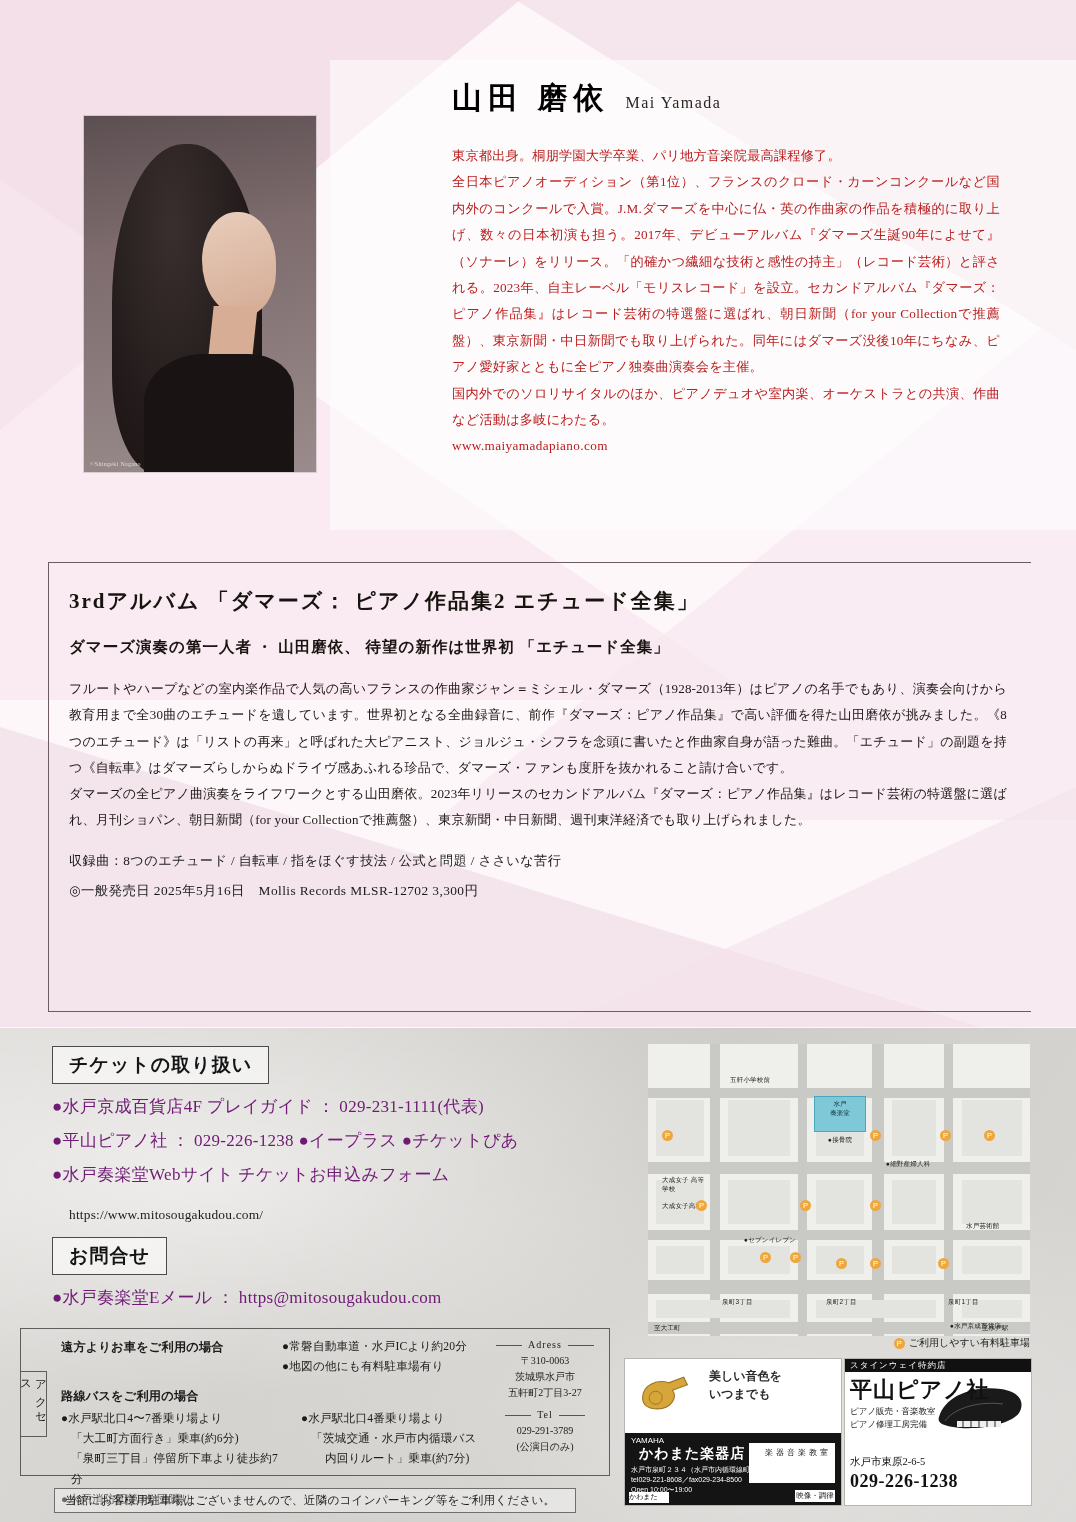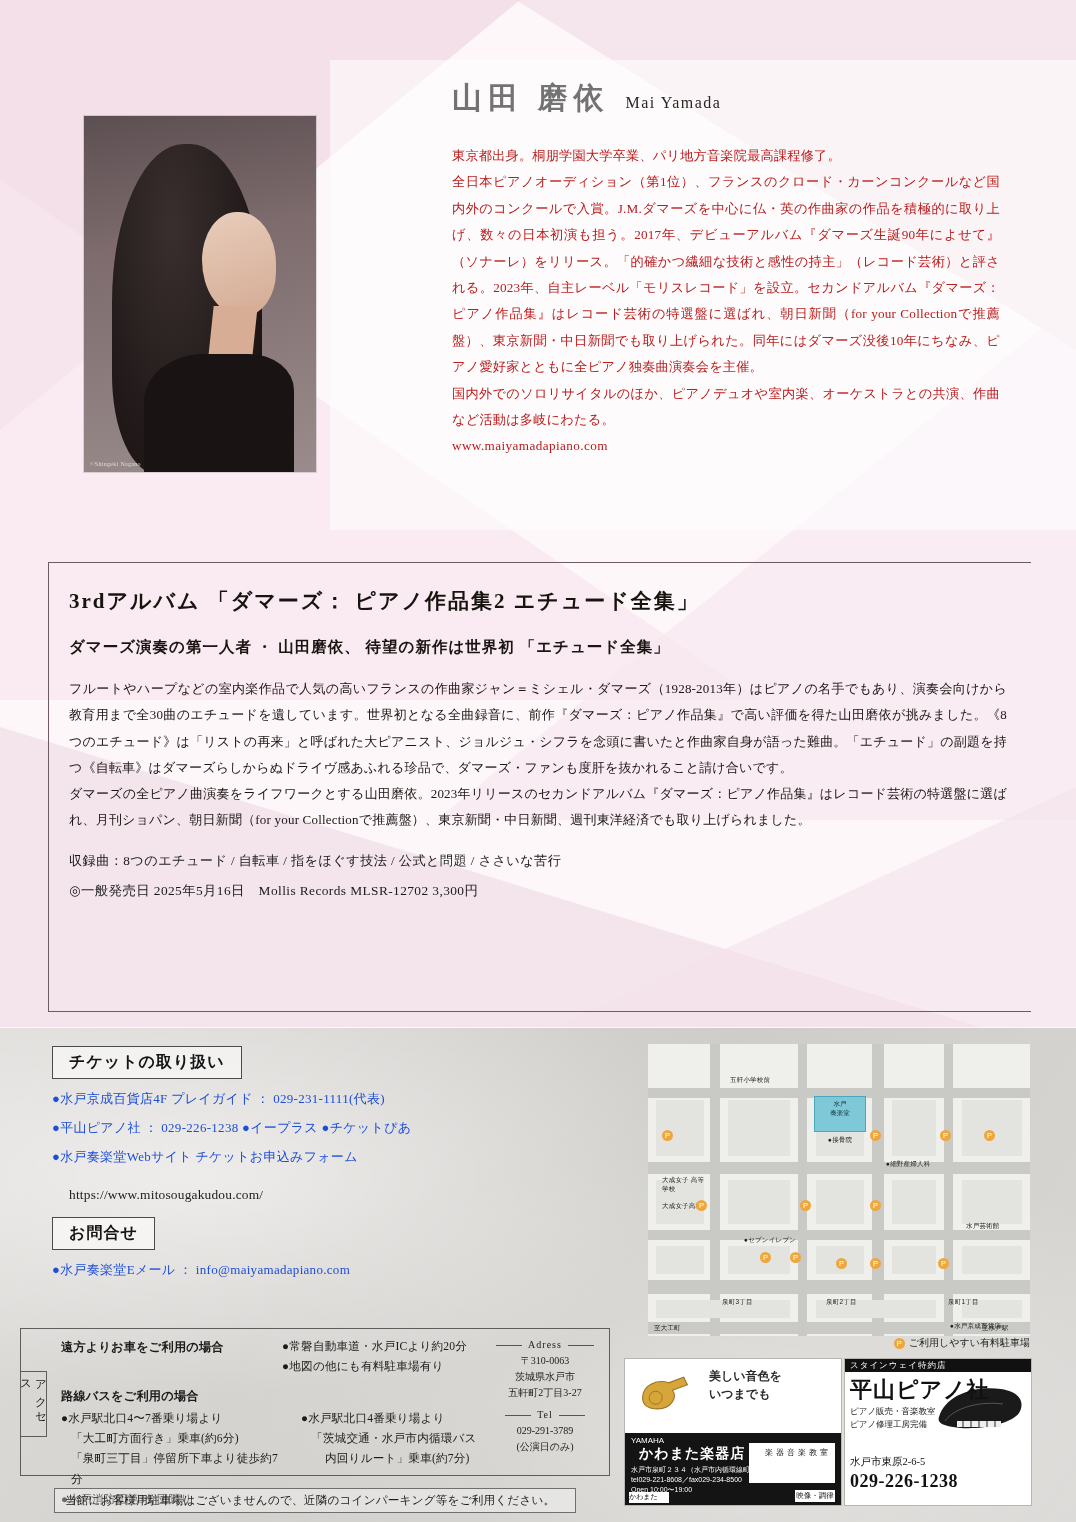--- a/index.html
+++ b/index.html
@@ -35,21 +35,21 @@
      box-shadow:0 0 0 1px rgba(0,0,0,.12);overflow:hidden;}
   .photo-hair{position:absolute;left:28px;top:28px;width:150px;height:330px;border-radius:48% 48% 30% 30%;
      background:radial-gradient(ellipse at 40% 25%,#3a2f2f 0%,#241c1c 55%,#17100f 100%);}
   .photo-face{position:absolute;left:118px;top:96px;width:74px;height:104px;border-radius:48% 52% 44% 56%;
      background:linear-gradient(160deg,#e8cdbc,#d4ab93);}
   .photo-neck{position:absolute;left:126px;top:190px;width:44px;height:70px;background:#d7ae95;transform:skewX(-6deg);}
   .photo-dress{position:absolute;left:60px;top:238px;width:150px;height:120px;background:#191314;border-radius:40% 30% 0 0;}
   .photo-credit{position:absolute;left:6px;bottom:5px;font-size:6px;color:#ddd;letter-spacing:.3px;}
 
   .name-row{position:absolute;left:452px;top:78px;display:flex;align-items:baseline;gap:16px;}
-  .name-jp{font-size:30px;letter-spacing:6px;font-weight:700;color:#737373;}
+  .name-jp{font-size:30px;letter-spacing:6px;font-weight:700;color:#000000;}
   .name-en{font-size:16px;letter-spacing:1.5px;color:#2c2522;}
 
   .bio{position:absolute;left:452px;top:143px;width:548px;font-size:13.2px;line-height:2.0;
        text-align:justify;color:#b91c1c;letter-spacing:.2px;}
   .bio p{margin:0;}
   .bio .url{font-family:"Liberation Serif",serif;letter-spacing:.4px;}
 
   
   .album-box{position:absolute;left:48px;top:562px;width:982px;height:448px;
      border:1px solid #6c5b62;border-right:none;background:transparent;}
@@ -66,22 +66,22 @@
   .bottom{position:absolute;left:0;top:1028px;width:1076px;height:494px;
      background:#d6d4d1;z-index:2;}
   .bottom-texture{position:absolute;inset:0;
      background:
        radial-gradient(ellipse at 18% 30%, rgba(255,255,255,.55) 0%, rgba(255,255,255,0) 45%),
        radial-gradient(ellipse at 70% 80%, rgba(255,255,255,.35) 0%, rgba(255,255,255,0) 50%),
        linear-gradient(120deg,#dedcd9 0%,#cfcdc9 55%,#d9d7d4 100%);}
 
   .ticket-block{position:absolute;left:52px;top:18px;width:560px;}
   .tag{display:inline-block;border:1px solid #4b4b4b;background:rgba(255,255,255,.55);
-       padding:5px 16px;font-size:16px;letter-spacing:1px;font-weight:700;color:#151515;}
-  .t-line{font-size:13px;letter-spacing:.3px;margin-top:11px;color:#1d4ed8;}
+       padding:5px 16px;font-size:19px;letter-spacing:1px;font-weight:700;color:#151515;}
+  .t-line{font-size:17px;letter-spacing:.3px;margin-top:11px;color:#701a75;}
   .t-sub{font-size:13.4px;letter-spacing:.2px;margin-top:21px;padding-left:17px;}
 
   .access-box{position:absolute;left:20px;top:300px;width:588px;height:146px;border:1px solid #5d5d5d;}
   .access-tab{position:absolute;left:-1px;top:42px;width:26px;height:64px;border:1px solid #5d5d5d;
       border-left:none;display:flex;align-items:center;justify-content:center;}
   .access-tab span{writing-mode:vertical-rl;font-size:11.5px;letter-spacing:3px;}
   .access-inner{position:absolute;left:40px;top:8px;width:470px;font-size:11.6px;line-height:1.75;letter-spacing:.2px;}
   .ac-head{font-weight:700;font-size:12.2px;margin-bottom:2px;}
   .ac-cols{display:flex;gap:22px;}
   .ac-col{width:218px;}
@@ -184,21 +184,21 @@
     <div class="bottom-texture"></div>
 
     <div class="ticket-block">
       <div class="tag">チケットの取り扱い</div>
       <div class="t-line">●水戸京成百貨店4F  プレイガイド ： 029-231-1111(代表)</div>
       <div class="t-line">●平山ピアノ社 ： 029-226-1238 ●イープラス ●チケットぴあ</div>
       <div class="t-line">●水戸奏楽堂Webサイト  チケットお申込みフォーム</div>
       <div class="t-sub">https://www.mitosougakudou.com/</div>
       <div style="height:14px"></div>
       <div class="tag">お問合せ</div>
-      <div class="t-line">●水戸奏楽堂Eメール ： info@maiyamadapiano.com</div>
+      <div class="t-line">●水戸奏楽堂Eメール ： https@mitosougakudou.com</div>
     </div>
 
     <div class="access-box">
       <div class="access-tab">
         <span>アクセス</span>
       </div>
       <div class="access-inner">
         <div class="ac-cols">
           <div class="ac-col" style="width:200px">
             <div class="ac-head">遠方よりお車をご利用の場合</div>

